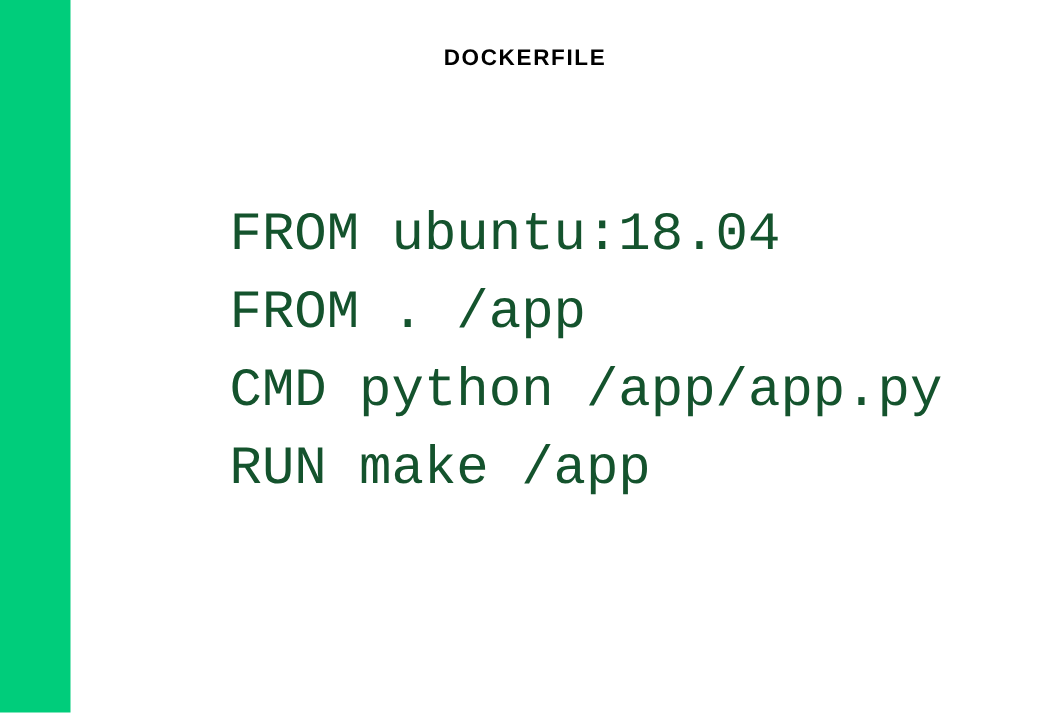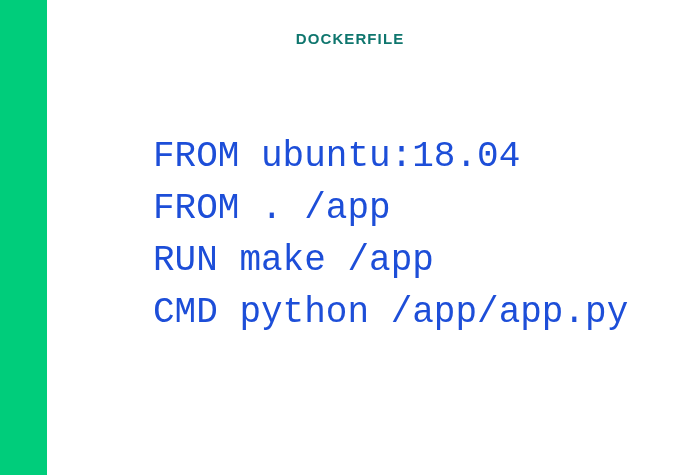--- a/index.html
+++ b/index.html
@@ -34,49 +34,49 @@
   .slide-title {
     position: absolute;
     left: 0;
     top: 30px;
     width: 700px;
     text-align: center;
     font-family: "Liberation Sans", sans-serif;
     font-size: 15px;
     font-weight: bold;
     letter-spacing: 1.1px;
-    color: #0f766e;
+    color: #000000;
     line-height: 18px;
   }
 
   .code-block {
     position: absolute;
     left: 153px;
     top: 131px;
     width: 500px;
   }
 
   .code-line {
     font-family: "Liberation Mono", "DejaVu Sans Mono", monospace;
     font-size: 36px;
     line-height: 52px;
-    color: #1d4ed8;
+    color: #14532d;
     white-space: pre;
     letter-spacing: 0px;
   }
 </style>
 </head>
 <body>
 
 <div class="slide">
 
   <div class="accent-bar"></div>
 
   <div class="slide-title">DOCKERFILE</div>
 
   <div class="code-block">
     <div class="code-line">FROM ubuntu:18.04</div>
     <div class="code-line">FROM . /app</div>
+    <div class="code-line">CMD python /app/app.py</div>
     <div class="code-line">RUN make /app</div>
-    <div class="code-line">CMD python /app/app.py</div>
   </div>
 
 </div>
 
 </body></html>

